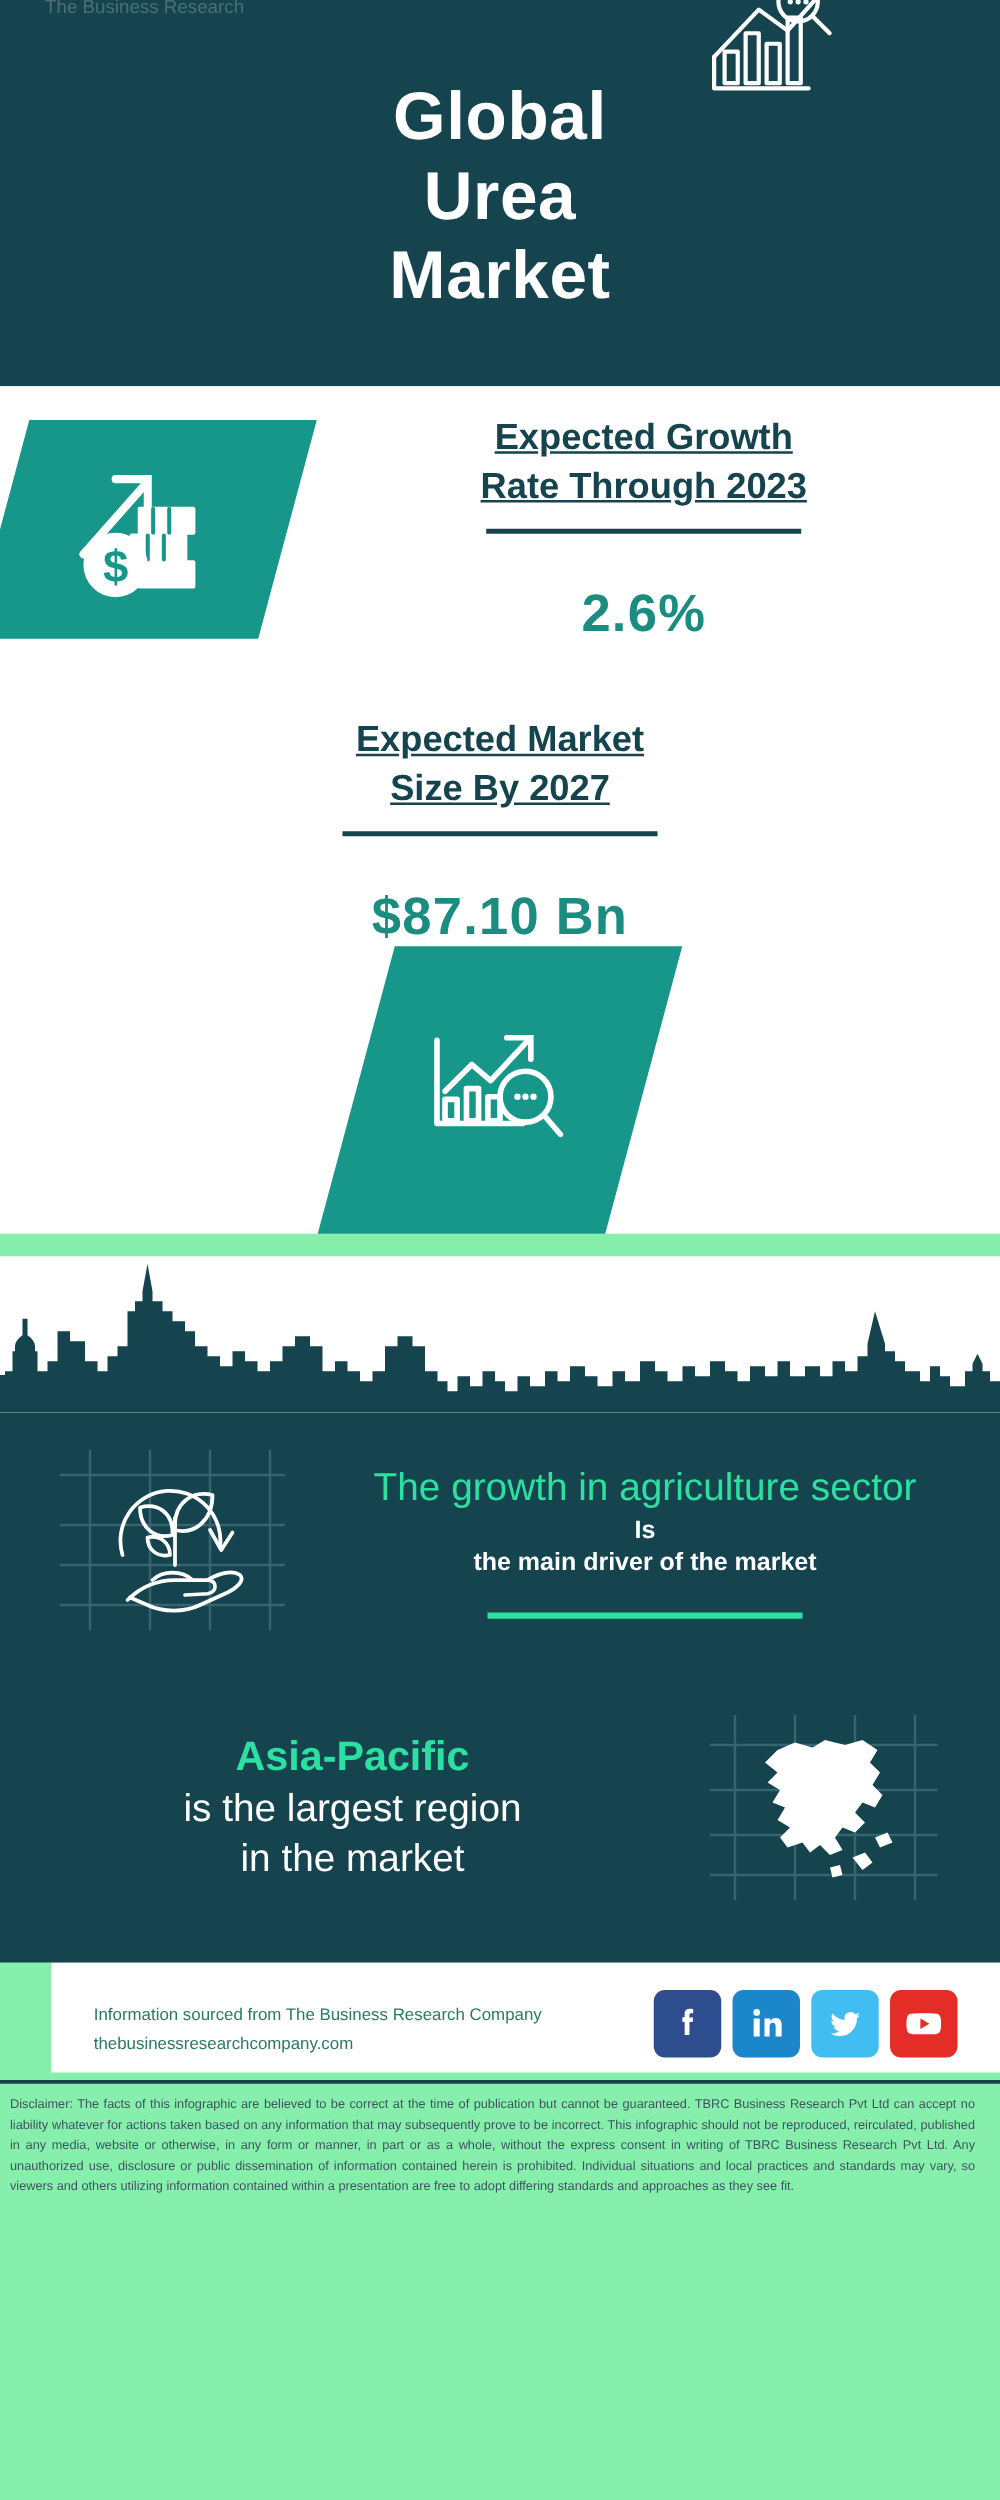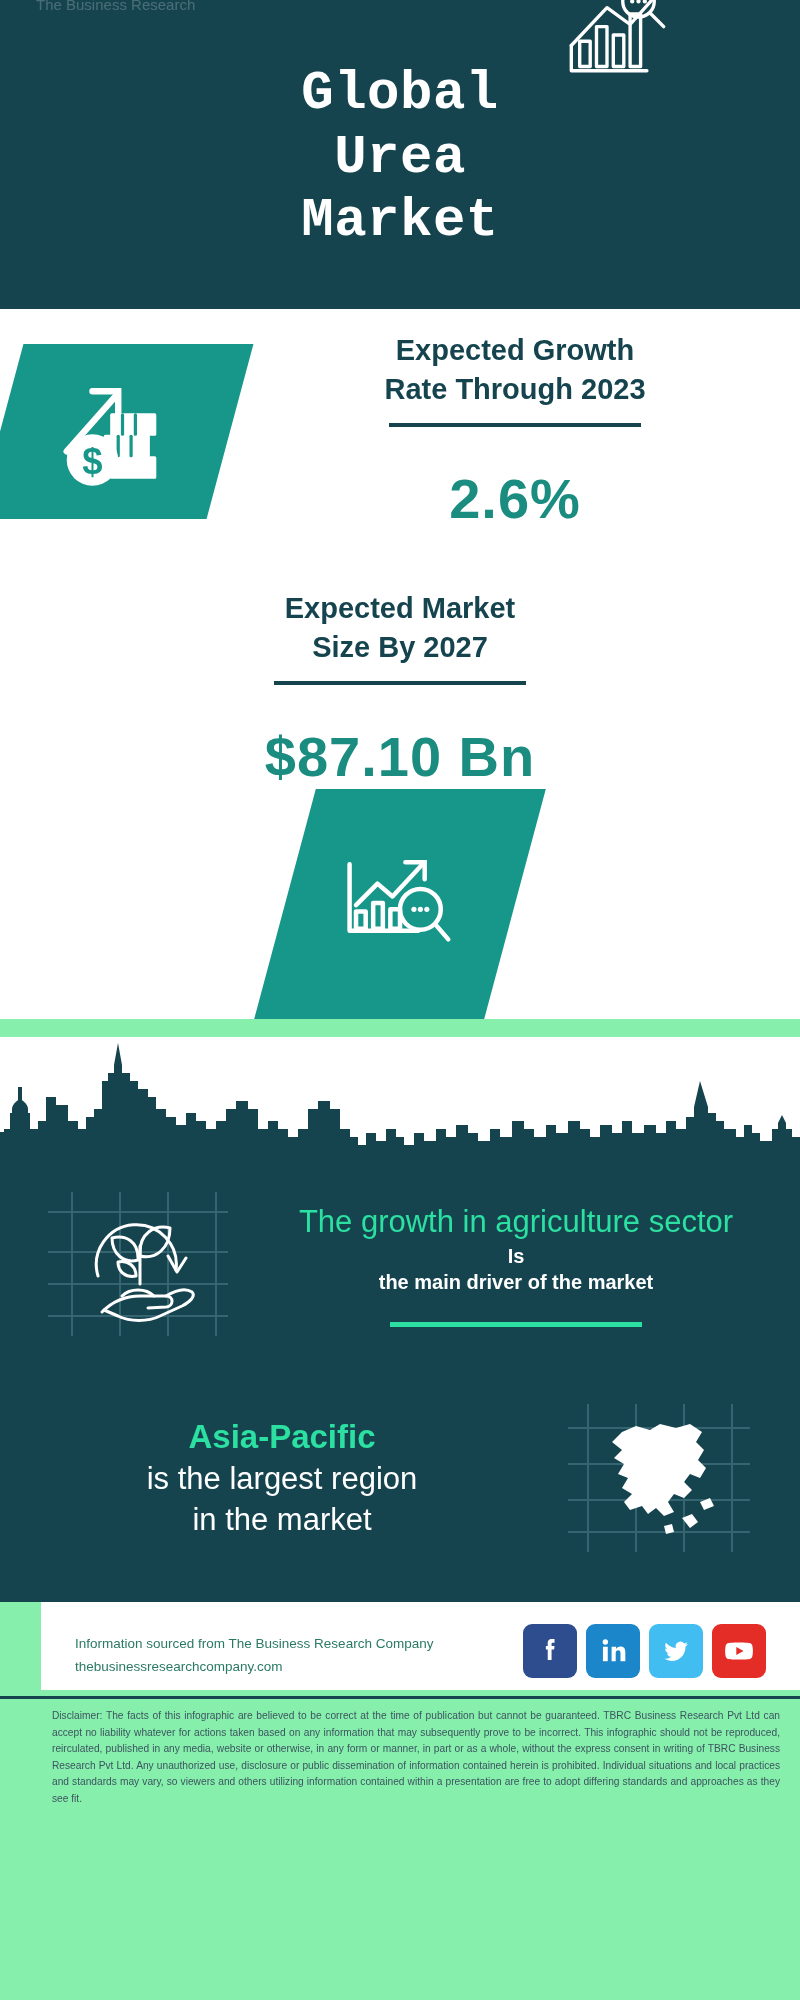--- a/index.html
+++ b/index.html
@@ -36,21 +36,20 @@
   }
   .header-title {
     color: #ffffff;
     font-size: 54px;
     font-weight: bold;
     line-height: 1.18;
     text-align: center;
     letter-spacing: 0.5px;
     max-width: 360px;
     margin-top: 6px;
-    font-family: Liberation Mono, monospace;
   }
   .header-icon {
     position: absolute;
     right: 130px;
     top: -28px;
     width: 105px;
     height: 105px;
   }
 
   
@@ -86,30 +85,31 @@
     width: 118px;
     height: 118px;
   }
 
   .stat-text { flex: 1; text-align: center; padding: 0 12px; }
   .stat-label {
     color: #15444F;
     font-size: 29px;
     font-weight: bold;
     line-height: 1.34;
+    text-decoration: underline;
   }
   .stat-rule {
     width: 252px;
     height: 4px;
     background: #15444F;
     margin: 14px auto 10px auto;
   }
   .stat-value {
     color: #1B8C80;
-    font-size: 56px;
+    font-size: 42px;
     font-weight: bold;
     letter-spacing: 1px;
     line-height: 1.15;
     margin-top: 40px;
   }
 
   .gap-1 { height: 58px; }
 
   
   .skyline-wrap {
@@ -194,21 +194,20 @@
   }
   .soc svg { width: 34px; height: 34px; }
 
   .disc-rule { height: 3px; background: #15444F; margin: 6px 0 0 0; }
   .disclaimer {
     color: #3D5460;
     font-size: 10.2px;
     line-height: 1.62;
     text-align: justify;
     padding: 9px 20px 12px 8px;
-    margin-left: 44px;
   }
 </style>
 </head>
 <body>
 
 <div class="page">
 
   <div class="header">
     <div class="header-logo">
       <svg viewBox="0 0 170 26">

